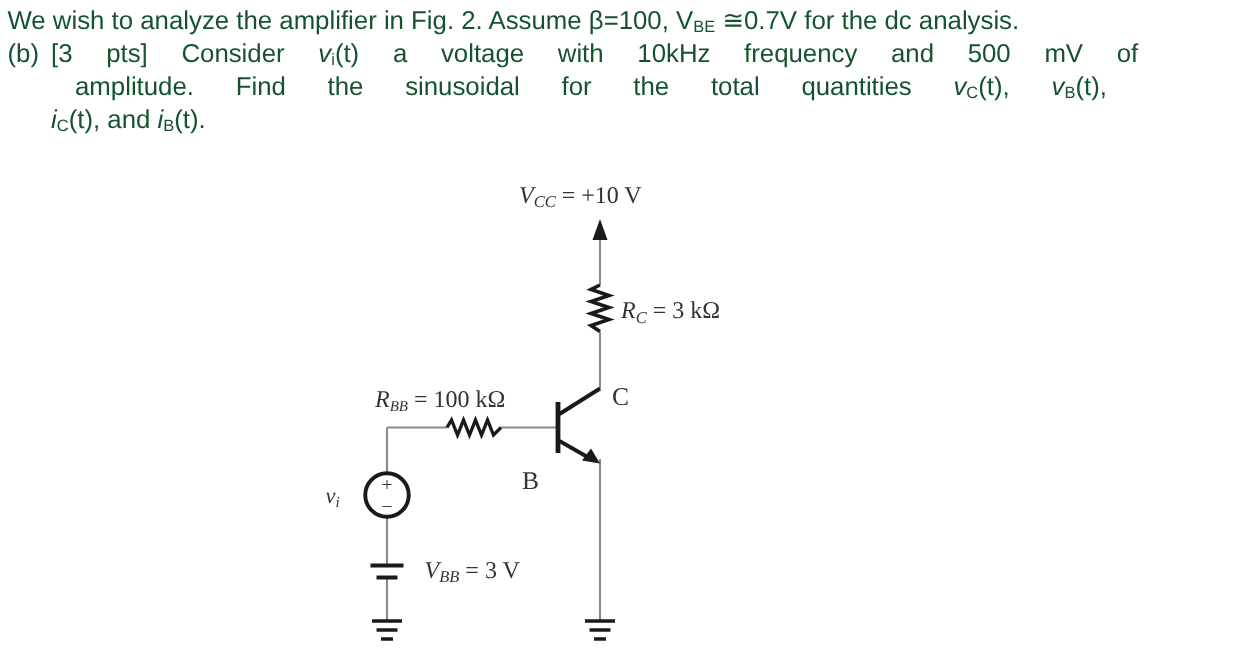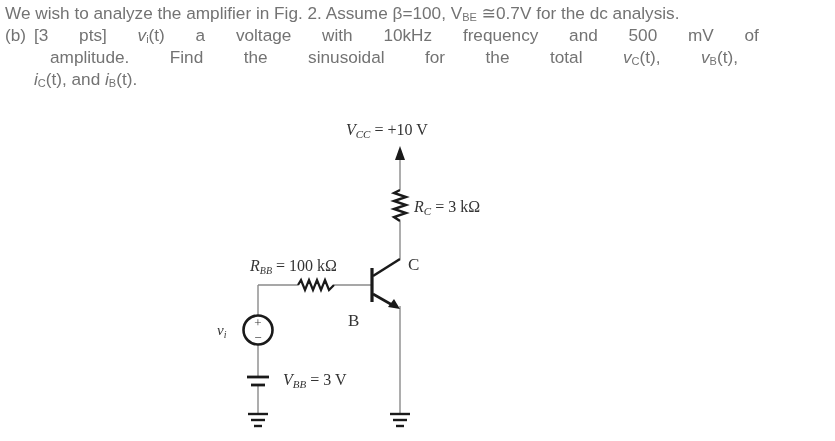--- a/index.html
+++ b/index.html
@@ -1,20 +1,20 @@
 <!DOCTYPE html>
 <html><head>
 <meta charset="utf-8">
 <style>
   html, body { margin: 0; padding: 0; background: #ffffff; }
   body { width: 835px; height: 441px; position: relative; overflow: hidden; color: #1a1a1a; }
   .text-block {
     position: absolute; left: 5px; top: 2px; width: 825px;
     font-family: "Liberation Sans", "DejaVu Sans", sans-serif;
-    font-size: 17.2px; line-height: 22px; color: #737373;
+    font-size: 17.2px; line-height: 22px; color: #14532d;
   }
   .line { white-space: nowrap; height: 22px; }
   .indent { padding-left: 29px; }
   .hang { display: inline-block; width: 29px; }
   .justify { display: flex; justify-content: space-between; width: 725px; }
   .justify2 { display: flex; justify-content: space-between; width: 688px; margin-left: 16px; }
   sub { font-size: 11px; vertical-align: -2px; line-height: 0; }
   i { font-style: italic; }
   .circuit { position: absolute; left: 0; top: 0; }
   .lbl { font-family: "Liberation Serif", "DejaVu Serif", serif; fill: #333; }
@@ -24,20 +24,21 @@
 
 <div class="text-block">
   <div class="line">
     <span>We wish to analyze the amplifier in Fig. 2. Assume </span><span>β=100, V</span><sub>BE</sub><span> ≅0.7V for the dc analysis.</span>
   </div>
   <div class="line" style="display:flex;">
     <span class="hang">(b)</span>
     <span class="justify">
       <span>[3</span>
       <span>pts]</span>
+      <span>Consider</span>
       <span><i>v</i><sub>i</sub><span>(t)</span></span>
       <span>a</span>
       <span>voltage</span>
       <span>with</span>
       <span>10kHz</span>
       <span>frequency</span>
       <span>and</span>
       <span>500</span>
       <span>mV</span>
       <span>of</span>
@@ -45,20 +46,21 @@
   </div>
   <div class="line indent">
     <span class="justify2">
       <span>amplitude.</span>
       <span>Find</span>
       <span>the</span>
       <span>sinusoidal</span>
       <span>for</span>
       <span>the</span>
       <span>total</span>
+      <span>quantities</span>
       <span><i>v</i><sub>C</sub><span>(t),</span></span>
       <span><i>v</i><sub>B</sub><span>(t),</span></span>
     </span>
   </div>
   <div class="line indent">
     <i>i</i><sub>C</sub><span>(t), and </span><i>i</i><sub>B</sub><span>(t).</span>
   </div>
 </div>
 
 <svg class="circuit" width="835" height="441" viewBox="0 0 835 441">

